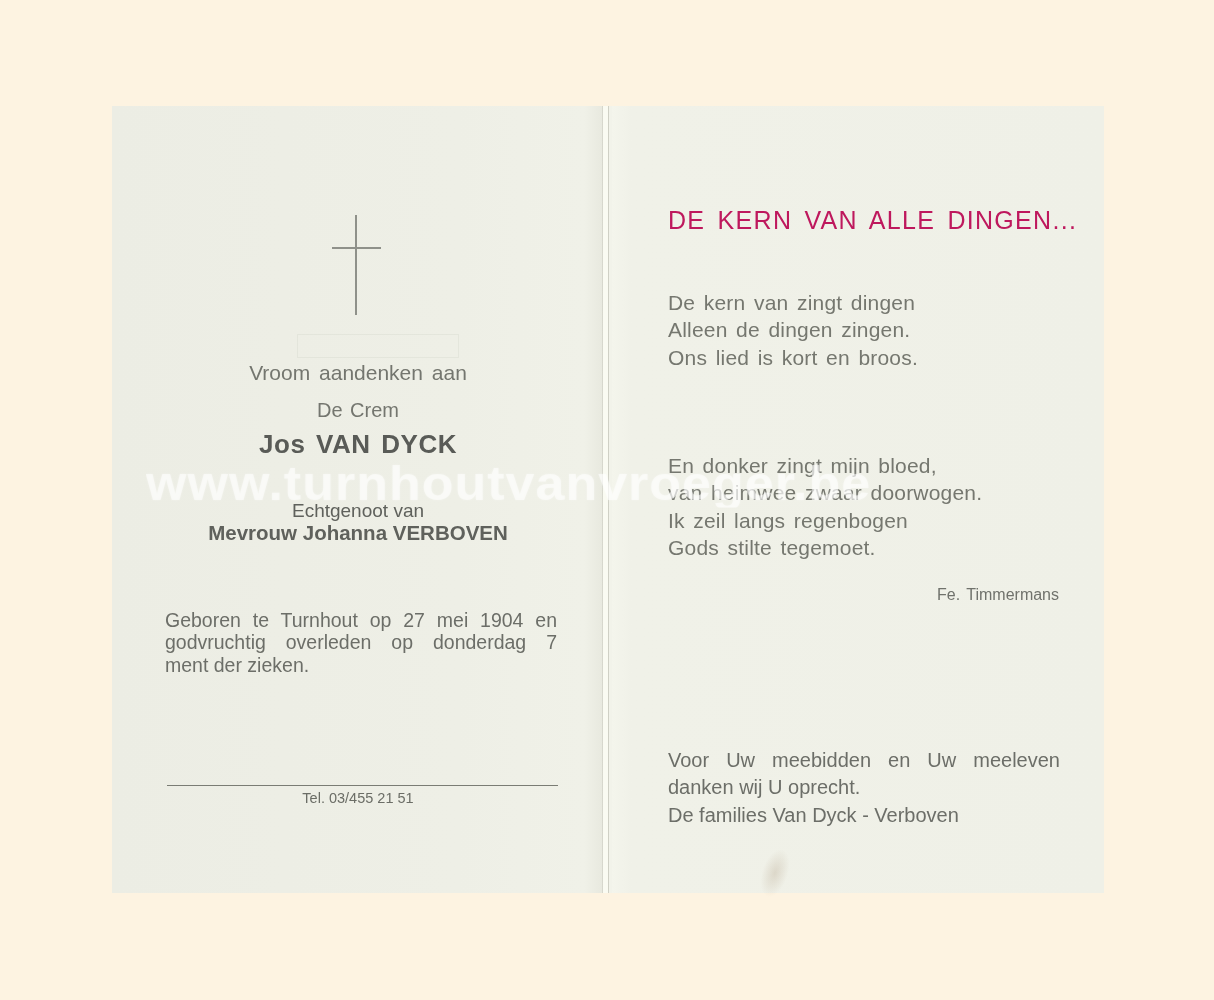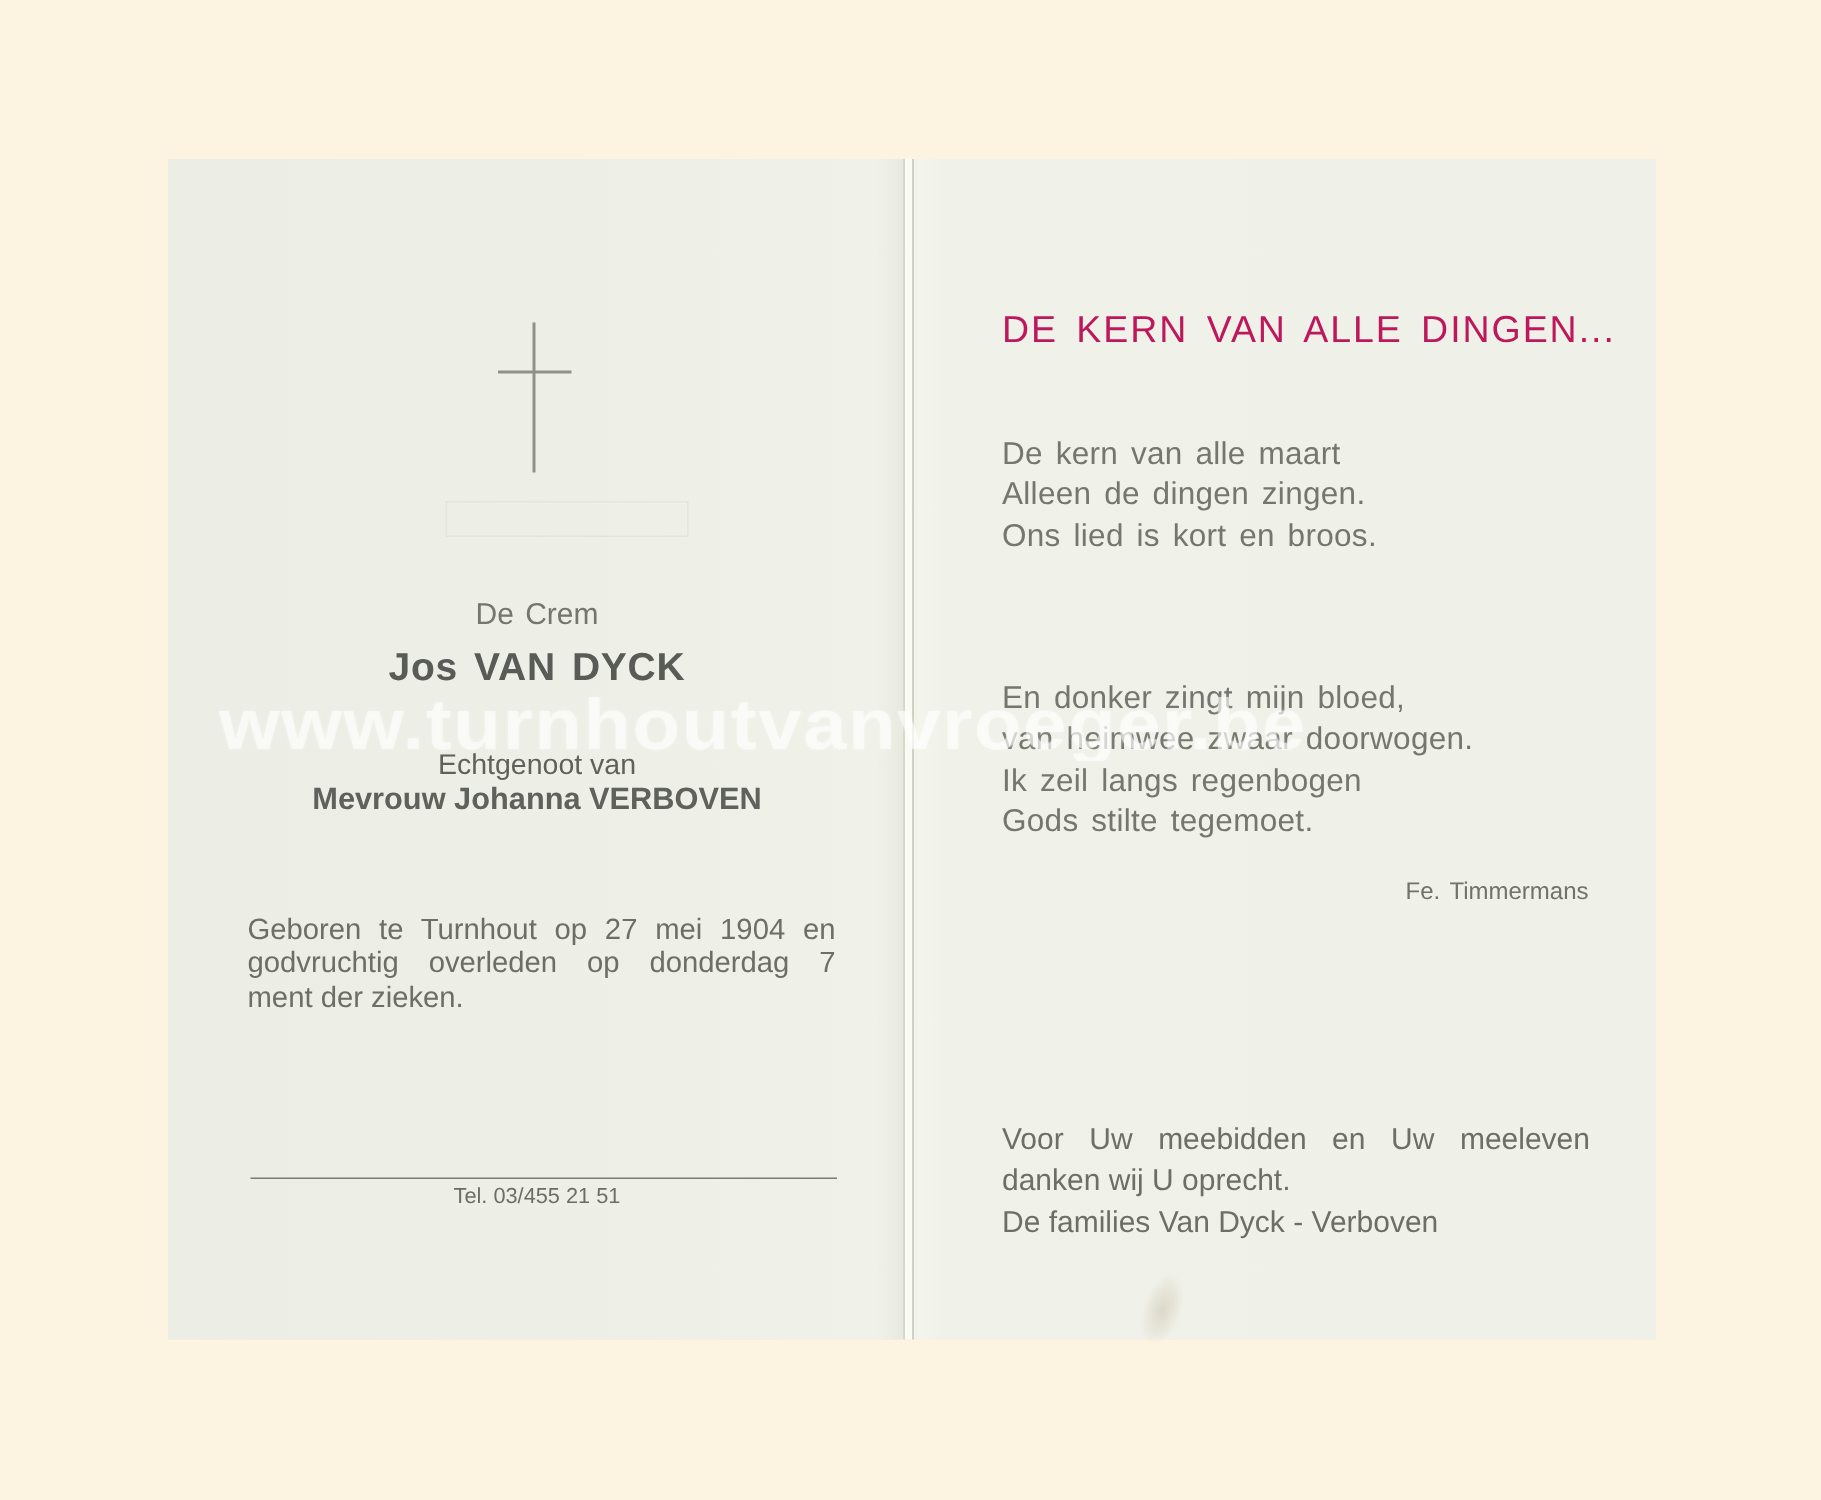--- a/index.html
+++ b/index.html
@@ -78,20 +78,21 @@
 
 <div class="card">
 
   <div class="panel-left">
     <div class="crease-top-left"></div>
     <div>
       <div class="cross-v"></div>
       <div class="cross-h"></div>
     </div>
 
+    <div class="txt center intro">Vroom aandenken aan</div>
     <div class="txt center honorific">De Crem</div>
     <div class="txt center deceased">Jos VAN DYCK</div>
     <div class="txt center spouse-label">Echtgenoot van</div>
     <div class="txt center spouse-name">Mevrouw Johanna VERBOVEN</div>
 
     <div class="txt bio">
       <div class="just">Geboren te Turnhout op 27 mei 1904 en</div>
       <div class="just">godvruchtig overleden op donderdag 7</div>
       <div>ment der zieken.</div>
     </div>
@@ -101,21 +102,21 @@
       <div>Tel. 03/455 21 51</div>
     </div>
   </div>
 
   <div class="panel-right"></div>
   <div class="fold"></div>
 
   <div class="txt poem-title">DE KERN VAN ALLE DINGEN...</div>
 
   <div class="txt stanza stanza-1">
-    <div>De kern van alle maart</div>
+    <div>De kern van zingt dingen</div>
     <div>Alleen de dingen zingen.</div>
     <div>Ons lied is kort en broos.</div>
   </div>
 
   <div class="txt stanza stanza-2">
     <div>En donker zingt mijn bloed,</div>
     <div>van heimwee zwaar doorwogen.</div>
     <div>Ik zeil langs regenbogen</div>
     <div>Gods stilte tegemoet.</div>
   </div>

